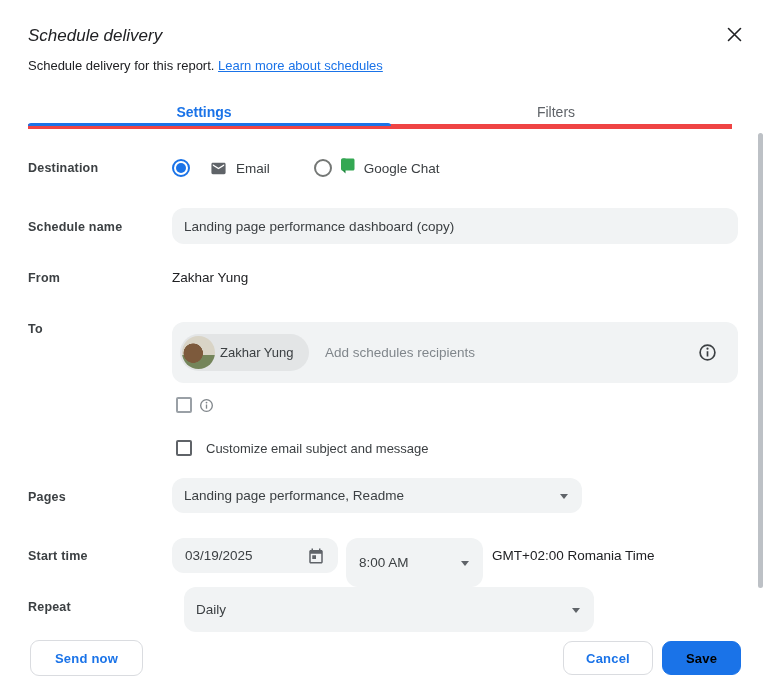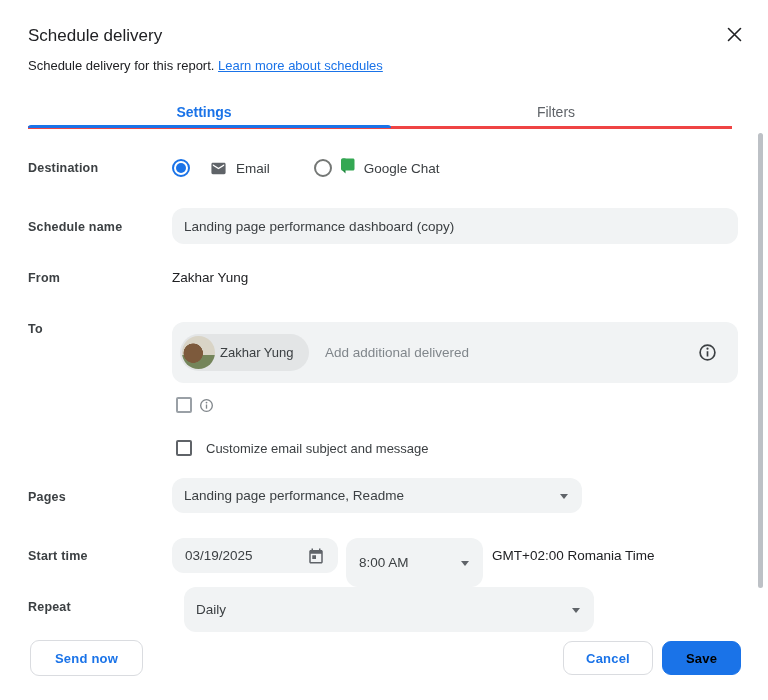--- a/index.html
+++ b/index.html
@@ -1,27 +1,27 @@
 <!DOCTYPE html>
 <html><head>
 <meta charset="utf-8">
 <style>
   * { margin:0; padding:0; box-sizing:border-box; }
   html,body { width:768px; height:700px; background:#fff; overflow:hidden;
     font-family:"Liberation Sans", sans-serif; color:#3c4043; }
   .dialog { position:relative; width:768px; height:700px; background:#fff; }
 
-  .title { position:absolute; left:28px; top:26px; font-size:17px; color:#202124; }
+  .title { position:absolute; left:28px; top:26px; font-size:17px; color:#202124;font-style:italic; }
   .close-btn { position:absolute; left:722px; top:22px; width:24px; height:24px;
     display:flex; align-items:center; justify-content:center; cursor:pointer; }
   .subtitle { position:absolute; left:28px; top:58px; font-size:13px; color:#202124; }
   .subtitle a { color:#1a73e8; text-decoration:underline; cursor:pointer; }
 
   .tabbar { position:absolute; left:28px; top:96px; width:704px; height:33px;
-    border-bottom:3px solid #ef4444; display:flex; }
+    border-bottom:5px solid #ef4444; display:flex; }
   .tab { width:50%; text-align:center; font-size:14px; padding-top:8px; cursor:pointer; }
   .tab.active { color:#1a73e8; font-weight:bold; }
   .tab.inactive { color:#5f6368; }
   .tab-indicator { position:absolute; left:0; bottom:-2px; width:363px; height:3px;
     background:#1a73e8; border-radius:3px 3px 0 0; }
 
   .row-label { position:absolute; left:28px; font-size:12.5px; font-weight:bold;
     color:#3c4043; letter-spacing:.2px; }
 
   .radio-group { position:absolute; left:172px; top:158px; display:flex;
@@ -126,21 +126,21 @@
 
   <div class="row-label" style="top:271px;">From</div>
   <div class="plain-value" style="left:172px; top:270px; color:#202124;">Zakhar Yung</div>
 
   <div class="row-label" style="top:322px;">To</div>
   <div class="field" style="left:172px; top:322px; width:566px; height:61px;">
     <div class="chip">
       <span class="avatar"></span>
       <span>Zakhar Yung</span>
     </div>
-    <div class="to-placeholder">Add additional delivered</div>
+    <div class="to-placeholder">Add schedules recipients</div>
     <div class="to-info">
       <svg width="19" height="19" viewBox="0 0 18 18">
         <circle cx="9" cy="9" r="7" fill="none" stroke="#3c4043" stroke-width="1.6"></circle>
         <rect x="8.2" y="7.8" width="1.6" height="5" fill="#3c4043"></rect>
         <circle cx="9" cy="5.4" r="1.05" fill="#3c4043"></circle>
       </svg>
     </div>
   </div>
 
   <div class="check-row" style="left:176px; top:397px;">

